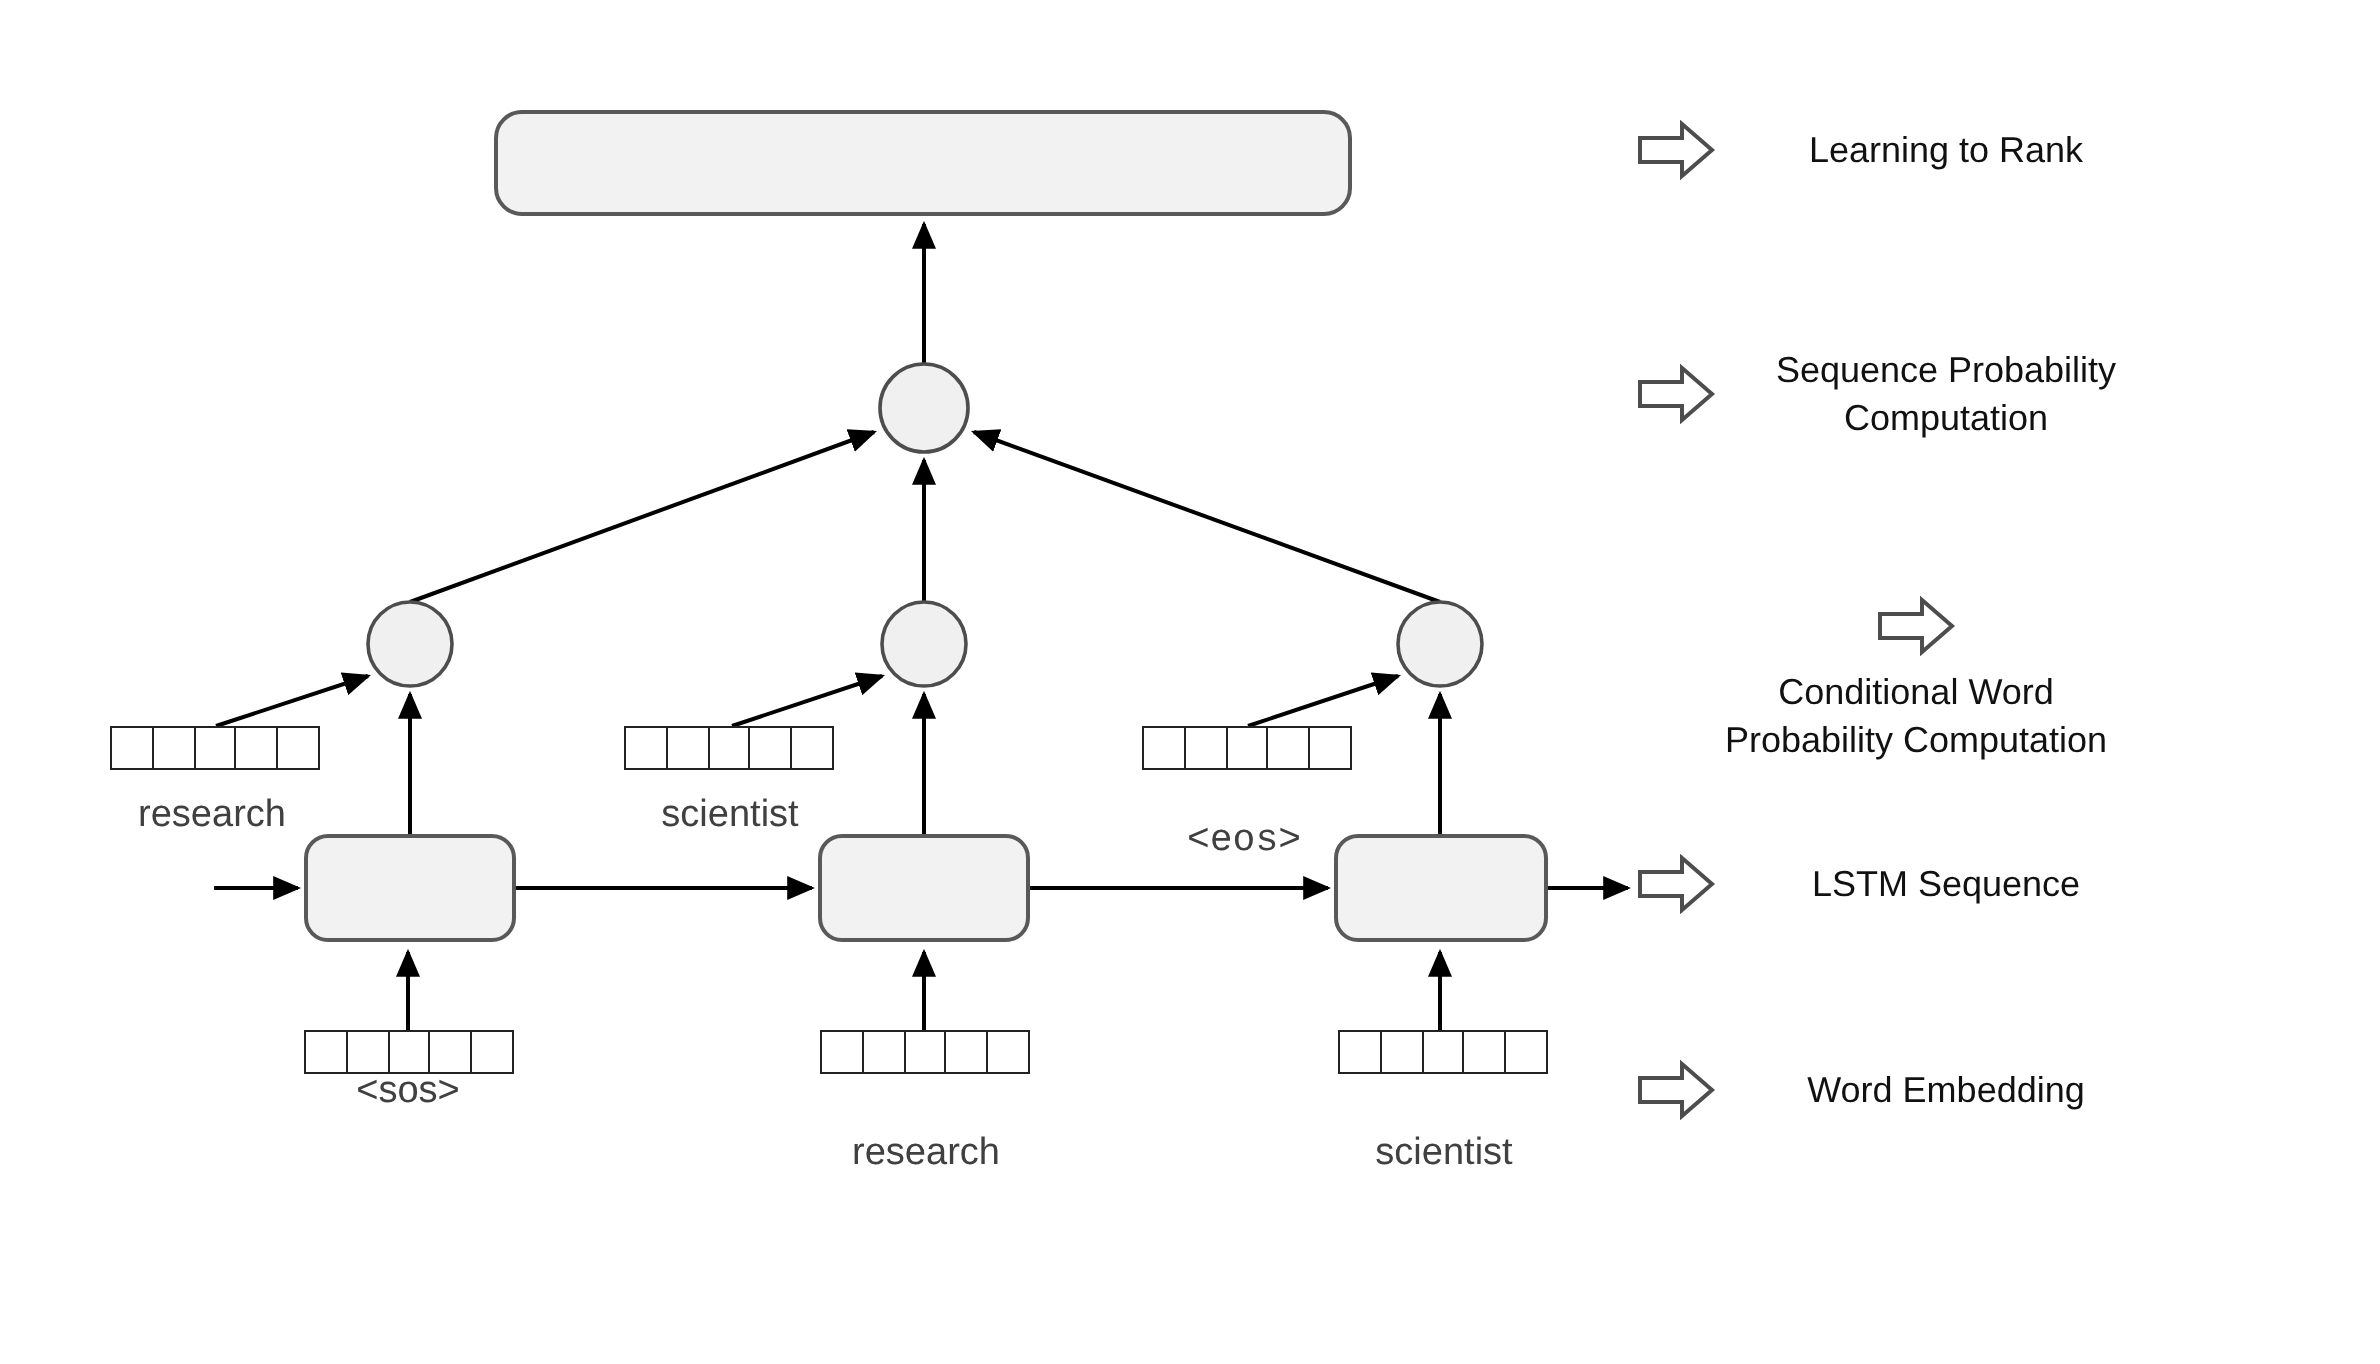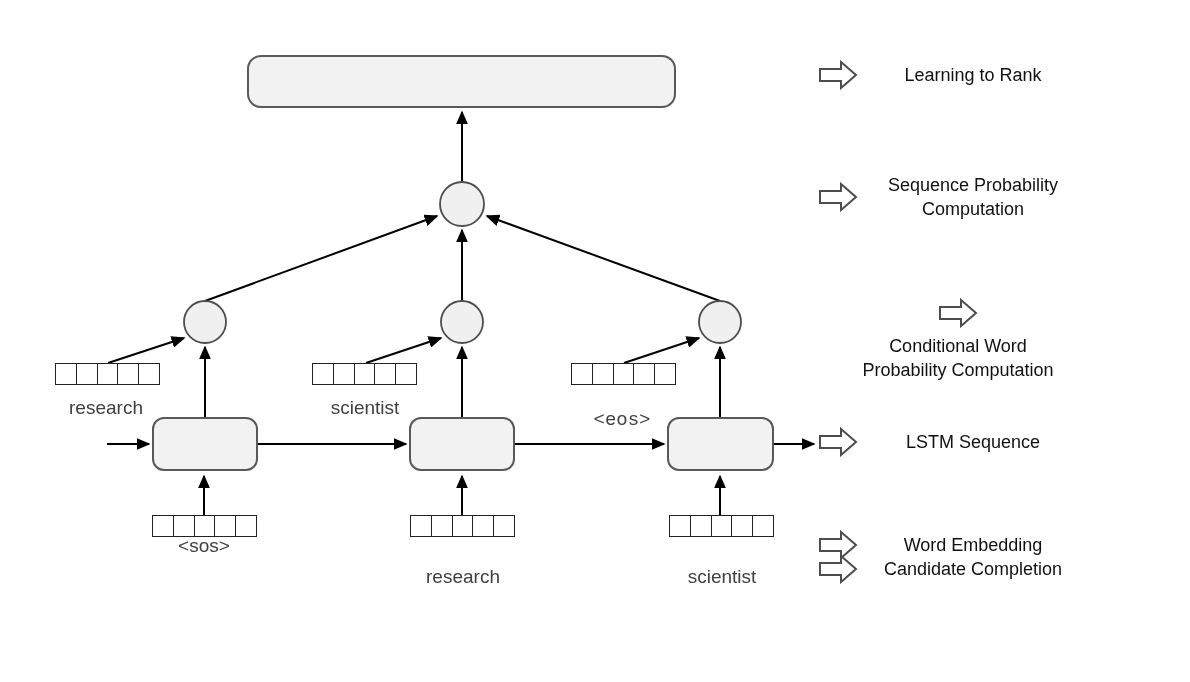--- a/index.html
+++ b/index.html
@@ -161,20 +161,14 @@
     <div class="legend-label">LSTM Sequence</div>
   </div>
 
   <div class="legend-item" style="top:521px;">
     <svg class="blockarrow" width="40" height="30" viewBox="0 0 40 30">
       <polygon points="2,9 23,9 23,2 38,15 23,28 23,21 2,21" fill="#ffffff" stroke="#4d4d4d" stroke-width="2"></polygon>
     </svg>
     <div class="legend-label">Word Embedding</div>
   </div>
 
-  <div class="legend-item" style="top:545px;">
-    <svg class="blockarrow" width="40" height="30" viewBox="0 0 40 30">
-      <polygon points="2,9 23,9 23,2 38,15 23,28 23,21 2,21" fill="#ffffff" stroke="#4d4d4d" stroke-width="2"></polygon>
-    </svg>
-    <div class="legend-label">Candidate Completion</div>
-  </div>
 
 </div>
 
 </body></html>

